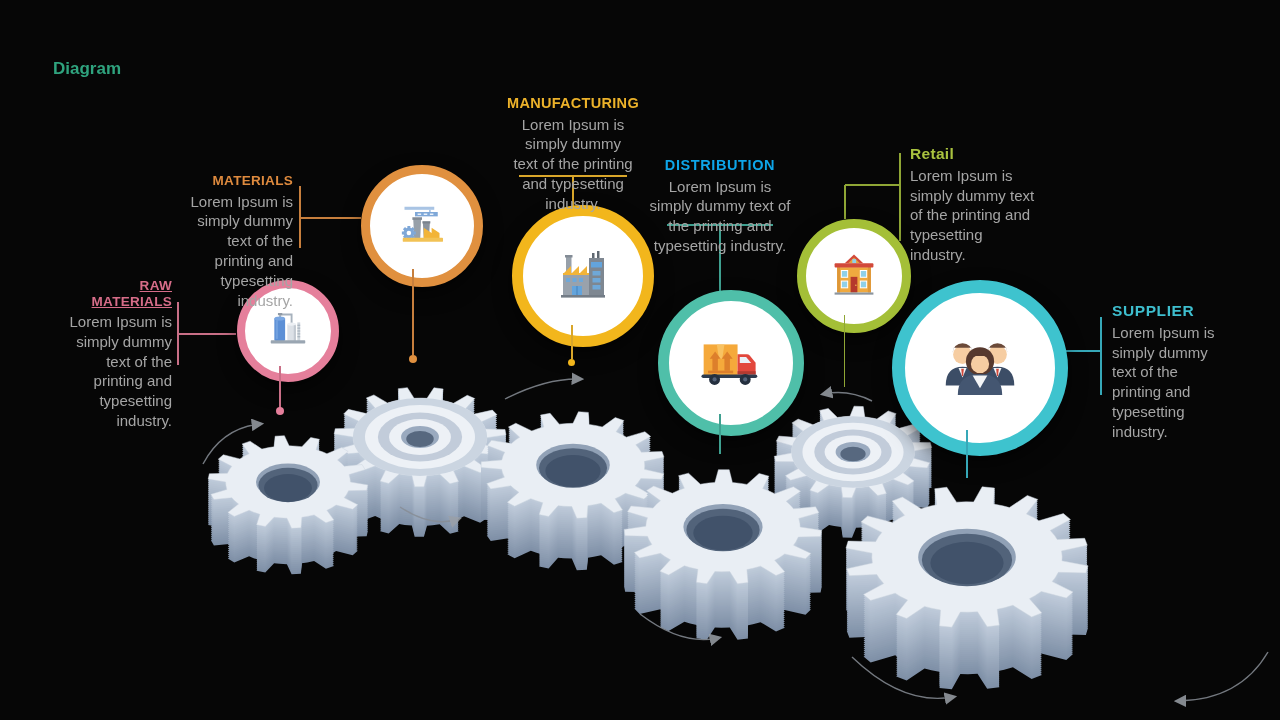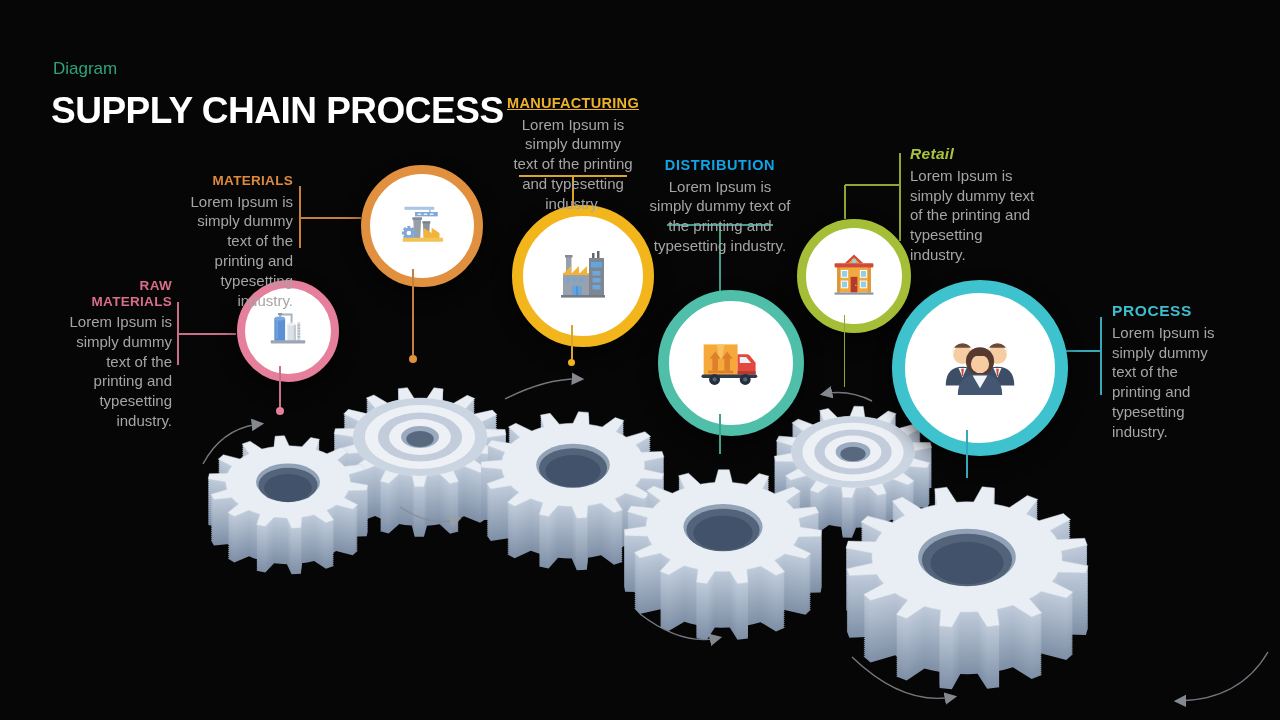--- a/index.html
+++ b/index.html
@@ -2,54 +2,54 @@
 <html><head>
 <meta charset="utf-8">
 <style>
   html,body{margin:0;padding:0;}
   body{
     width:1280px;height:720px;background:#060606;overflow:hidden;
     font-family:"Liberation Sans", sans-serif;position:relative;
   }
   .slide{position:absolute;inset:0;}
   
-  .eyebrow{position:absolute;left:53px;top:59px;font-size:17px;font-weight:normal;}
+  .eyebrow{position:absolute;left:53px;top:59px;font-size:17px;font-weight:bold;}
   .title{position:absolute;left:51px;top:90px;margin:0;font-size:37px;font-weight:800;
          letter-spacing:-.5px;color:#fff;white-space:nowrap;}
   
   #gears-layer{position:absolute;left:0;top:0;z-index:1;}
   
   .stage-txt{position:absolute;z-index:3;}
   .stage-txt h2{margin:0 0 3px;font-size:13.5px;font-weight:bold;letter-spacing:.3px;line-height:1.15;}
   .stage-txt p{margin:0;font-size:15px;line-height:1.32;color:#A5A5A5;}
   .ring{position:absolute;z-index:2;border-style:solid;border-radius:50%;background:#fff;
         display:flex;align-items:center;justify-content:center;
         box-shadow:0 8px 18px rgba(0,0,0,.55);}
   .ln{position:absolute;z-index:2;}
   .dot{position:absolute;z-index:2;border-radius:50%;}
   
   .s0-txt{left:52px;top:278px;width:120px;text-align:right;}
-  .s0-txt h2{width:92px;margin-left:auto;}
+  .s0-txt h2{width:92px;margin-left:auto;text-decoration:underline;}
   .s0-txt p{width:104px;margin-left:auto;}
   .s0-vbar{left:177px;top:302px;width:2px;height:63px;}
   .s0-hline{left:179px;top:333px;width:57px;height:1.6px;}
   .s0-ring{left:237px;top:280px;width:86px;height:86px;border-width:8px;}
   .s0-drop{left:279px;top:366px;width:1.6px;height:42px;}
   .s0-dot{left:276px;top:407px;width:8px;height:8px;}
   
   .s1-txt{left:176px;top:173px;width:117px;text-align:right;}
   .s1-txt p{width:106px;margin-left:auto;}
   .s1-vbar{left:299px;top:186px;width:2px;height:62px;}
   .s1-hline{left:301px;top:217px;width:60px;height:1.6px;}
   .s1-ring{left:361px;top:165px;width:104px;height:104px;border-width:9px;}
   .s1-drop{left:412px;top:269px;width:1.6px;height:86px;}
   .s1-dot{left:409px;top:355px;width:8px;height:8px;}
   
   .s2-txt{left:503px;top:95px;width:140px;text-align:center;}
-  .s2-txt h2{font-size:14.5px;text-decoration:underline;}
+  .s2-txt h2{font-size:14.5px;}
   .s2-txt p{width:124px;margin:0 auto;}
   .s2-hline{left:519px;top:175px;width:108px;height:1.6px;}
   .s2-vline{left:572px;top:176px;width:1.6px;height:30px;}
   .s2-ring{left:512px;top:205px;width:120px;height:120px;border-width:11px;}
   .s2-drop{left:571px;top:325px;width:1.6px;height:34px;}
   .s2-dot{left:568px;top:359px;width:7px;height:7px;}
   
   .s3-txt{left:643px;top:157px;width:154px;text-align:center;}
   .s3-txt h2{font-size:14.5px;letter-spacing:.6px;}
   .s3-txt p{width:144px;margin:0 auto;}
@@ -276,21 +276,20 @@
       <path d="M 400 507 Q 432 528 458 519" marker-end="url(#arw)"></path>
       <path d="M 505 399 Q 546 378 580 379" marker-end="url(#arw)"></path>
       <path d="M 640 614 Q 682 646 718 638" marker-end="url(#arw)"></path>
       <path d="M 852 657 Q 903 706 953 697" marker-end="url(#arw)"></path>
       <path d="M 872 401 Q 848 389 824 394" marker-end="url(#arw)"></path>
       <path d="M 1268 652 Q 1240 700 1178 701" marker-end="url(#arw)"></path>
     </g>
   </svg>
 
   <div class="eyebrow" style="color: rgb(47, 163, 126);">Diagram</div>
-  <h1 class="title" style="color: rgb(255, 255, 255);">SUPPLY CHAIN PROCESS</h1>
 
   <div class="stage-txt s0-txt">
     <h2 style="color: rgb(215, 109, 137);">RAW MATERIALS</h2>
     <p>Lorem Ipsum is simply dummy text of the printing and typesetting industry.</p>
   </div>
   <div class="ln s0-vbar" style="background: rgb(201, 111, 135);"></div>
   <div class="ln s0-hline" style="background: rgb(201, 111, 135);"></div>
   <div class="ring s0-ring" style="border-color: rgb(229, 127, 155);">
     <svg width="46" height="46" viewBox="0 0 64 64">
       <path d="M21 15 V9 H37 V22" stroke="#A7B2BD" stroke-width="2.6" fill="none"></path>
@@ -389,21 +388,21 @@
       <rect x="5" y="42.5" width="51" height="3.2" rx="1.6" fill="#2E3C4E"></rect>
       <circle cx="17" cy="47" r="5" fill="#25303F"></circle>
       <circle cx="17" cy="47" r="1.9" fill="#55637A"></circle>
       <circle cx="45" cy="47" r="5" fill="#25303F"></circle>
       <circle cx="45" cy="47" r="1.9" fill="#55637A"></circle>
     </svg>
   </div>
   <div class="ln s3-drop" style="background: rgb(63, 160, 144);"></div>
 
   <div class="stage-txt s4-txt">
-    <h2 style="color: rgb(169, 194, 63); font-style: italic;">Retail</h2>
+    <h2 style="color: rgb(169, 194, 63);">Retail</h2>
     <p>Lorem Ipsum is simply dummy text of the printing and typesetting industry.</p>
   </div>
   <div class="ln s4-vbar" style="background: rgb(143, 166, 53);"></div>
   <div class="ln s4-hline" style="background: rgb(143, 166, 53);"></div>
   <div class="ln s4-vline" style="background: rgb(143, 166, 53);"></div>
   <div class="ring s4-ring" style="border-color: rgb(164, 191, 55);">
     <svg width="54" height="54" viewBox="0 0 64 64">
       <rect x="12" y="21.5" width="40" height="30" fill="#EFA93F"></rect>
       <rect x="12" y="21.5" width="3.5" height="30" fill="#DE9737"></rect>
       <rect x="48.5" y="21.5" width="3.5" height="30" fill="#DE9737"></rect>
@@ -418,21 +417,21 @@
         <rect x="39.5" y="38" width="7.5" height="8"></rect>
       </g>
       <rect x="28" y="33" width="8" height="18.5" fill="#B5392C"></rect>
       <circle cx="34.2" cy="43" r=".9" fill="#F2C255"></circle>
       <rect x="9" y="51.5" width="46" height="2.6" fill="#8C959E"></rect>
     </svg>
   </div>
   <div class="ln s4-drop" style="background: rgb(143, 166, 53);"></div>
 
   <div class="stage-txt s5-txt">
-    <h2 style="color: rgb(62, 190, 206);">PROCESS</h2>
+    <h2 style="color: rgb(62, 190, 206);">SUPPLIER</h2>
     <p>Lorem Ipsum is simply dummy text of the printing and typesetting industry.</p>
   </div>
   <div class="ln s5-hline" style="background: rgb(54, 168, 184);"></div>
   <div class="ln s5-vbar" style="background: rgb(54, 168, 184);"></div>
   <div class="ring s5-ring" style="border-color: rgb(62, 195, 206);">
     <svg width="86" height="86" viewBox="0 0 64 64">
       <g>
         <circle cx="19" cy="22" r="7" fill="#F6CDA2"></circle>
         <path d="M11.5 21 a7.5 7.5 0 0 1 15 0 l-1 -4 -13 0 Z" fill="#6B4A39"></path>
         <path d="M6.5 45 Q6.5 31 19 31 Q31.5 31 31.5 45 Z" fill="#3C4D66"></path>

